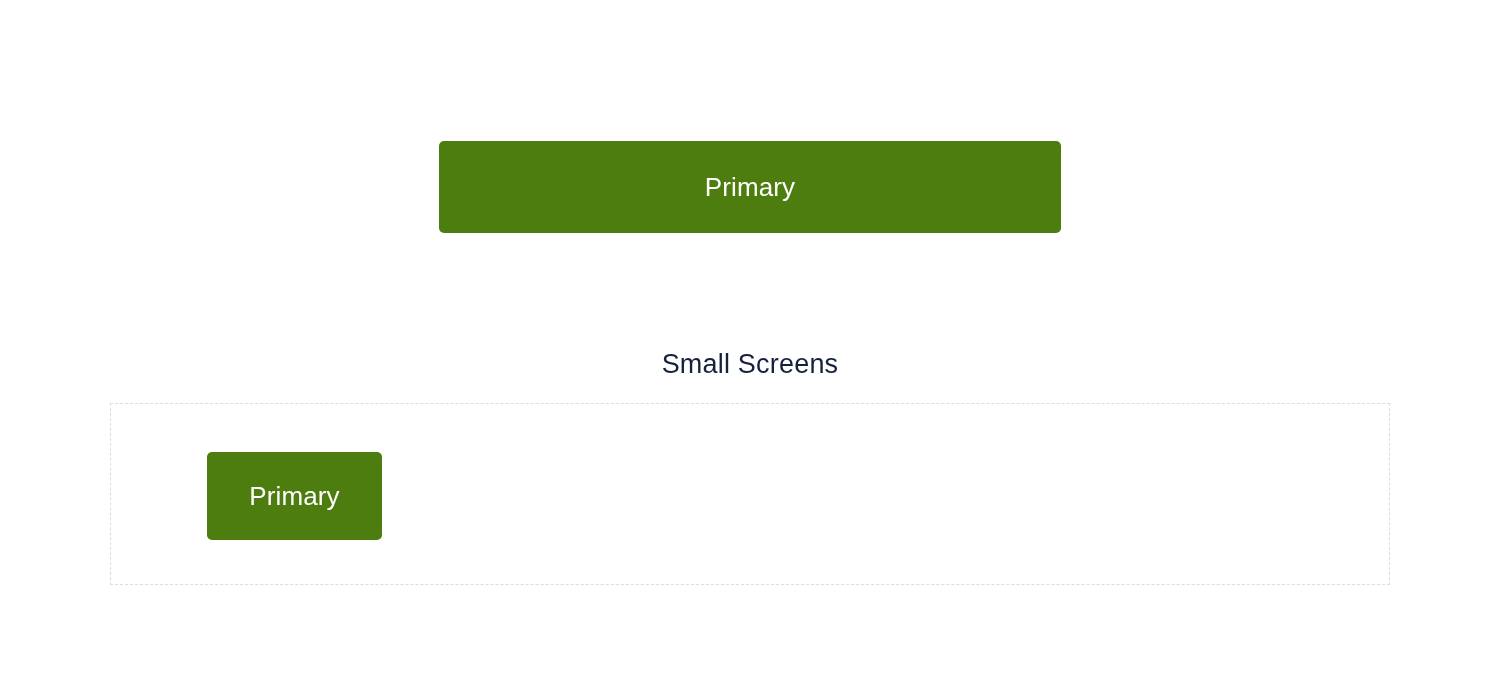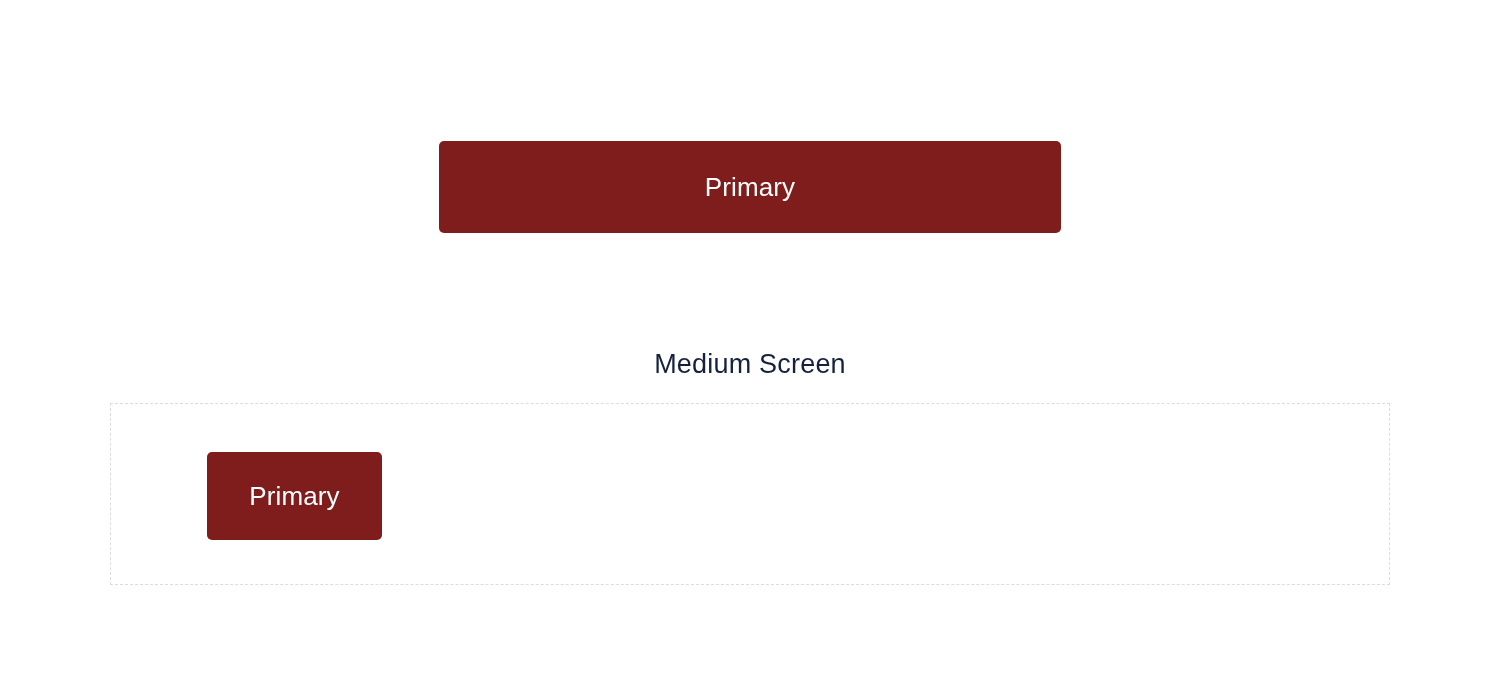--- a/index.html
+++ b/index.html
@@ -18,21 +18,21 @@
 
   .stage {
     position: absolute;
     inset: 0;
   }
 
   
   .btn-primary {
     position: absolute;
     box-sizing: border-box;
-    background: #7f1d1d;
+    background: #4d7c0f;
     color: #ffffff;
     border: none;
     border-radius: 5px;
     font-family: "Liberation Sans", sans-serif;
     display: flex;
     align-items: center;
     justify-content: center;
     padding: 0;
     cursor: pointer;
     letter-spacing: 0.1px;
@@ -99,21 +99,21 @@
 </style>
 </head>
 <body>
 
 <div class="stage">
 
   <button class="btn-primary btn-fullwidth">
     <span class="btn-label">Primary</span>
   </button>
 
-  <div class="caption caption-small-screen">Medium Screen</div>
+  <div class="caption caption-small-screen">Small Screens</div>
 
   <div class="dashed-container">
     <button class="btn-primary btn-auto" style="left:96px; top:48px;">
       <span class="btn-label">Primary</span>
     </button>
   </div>
 
 
 </div>
 

